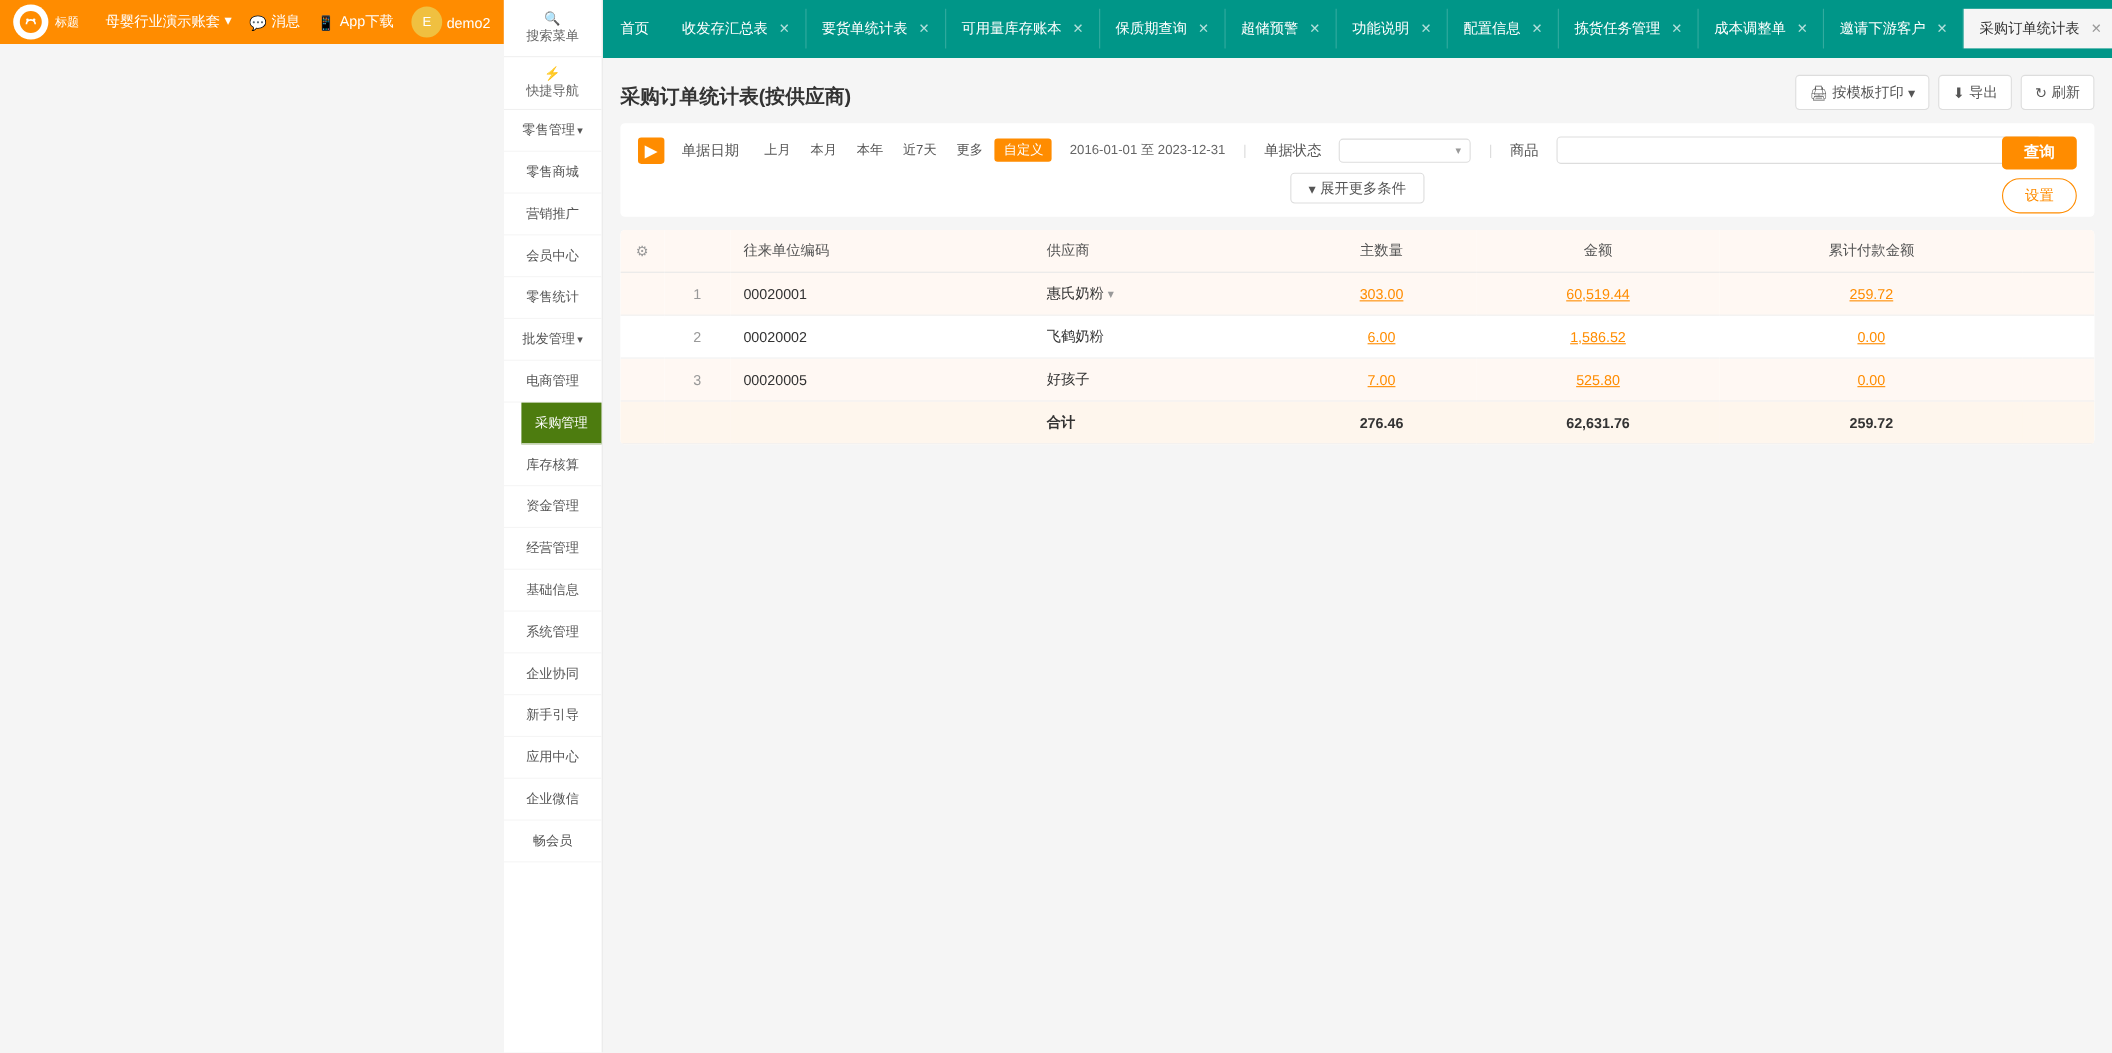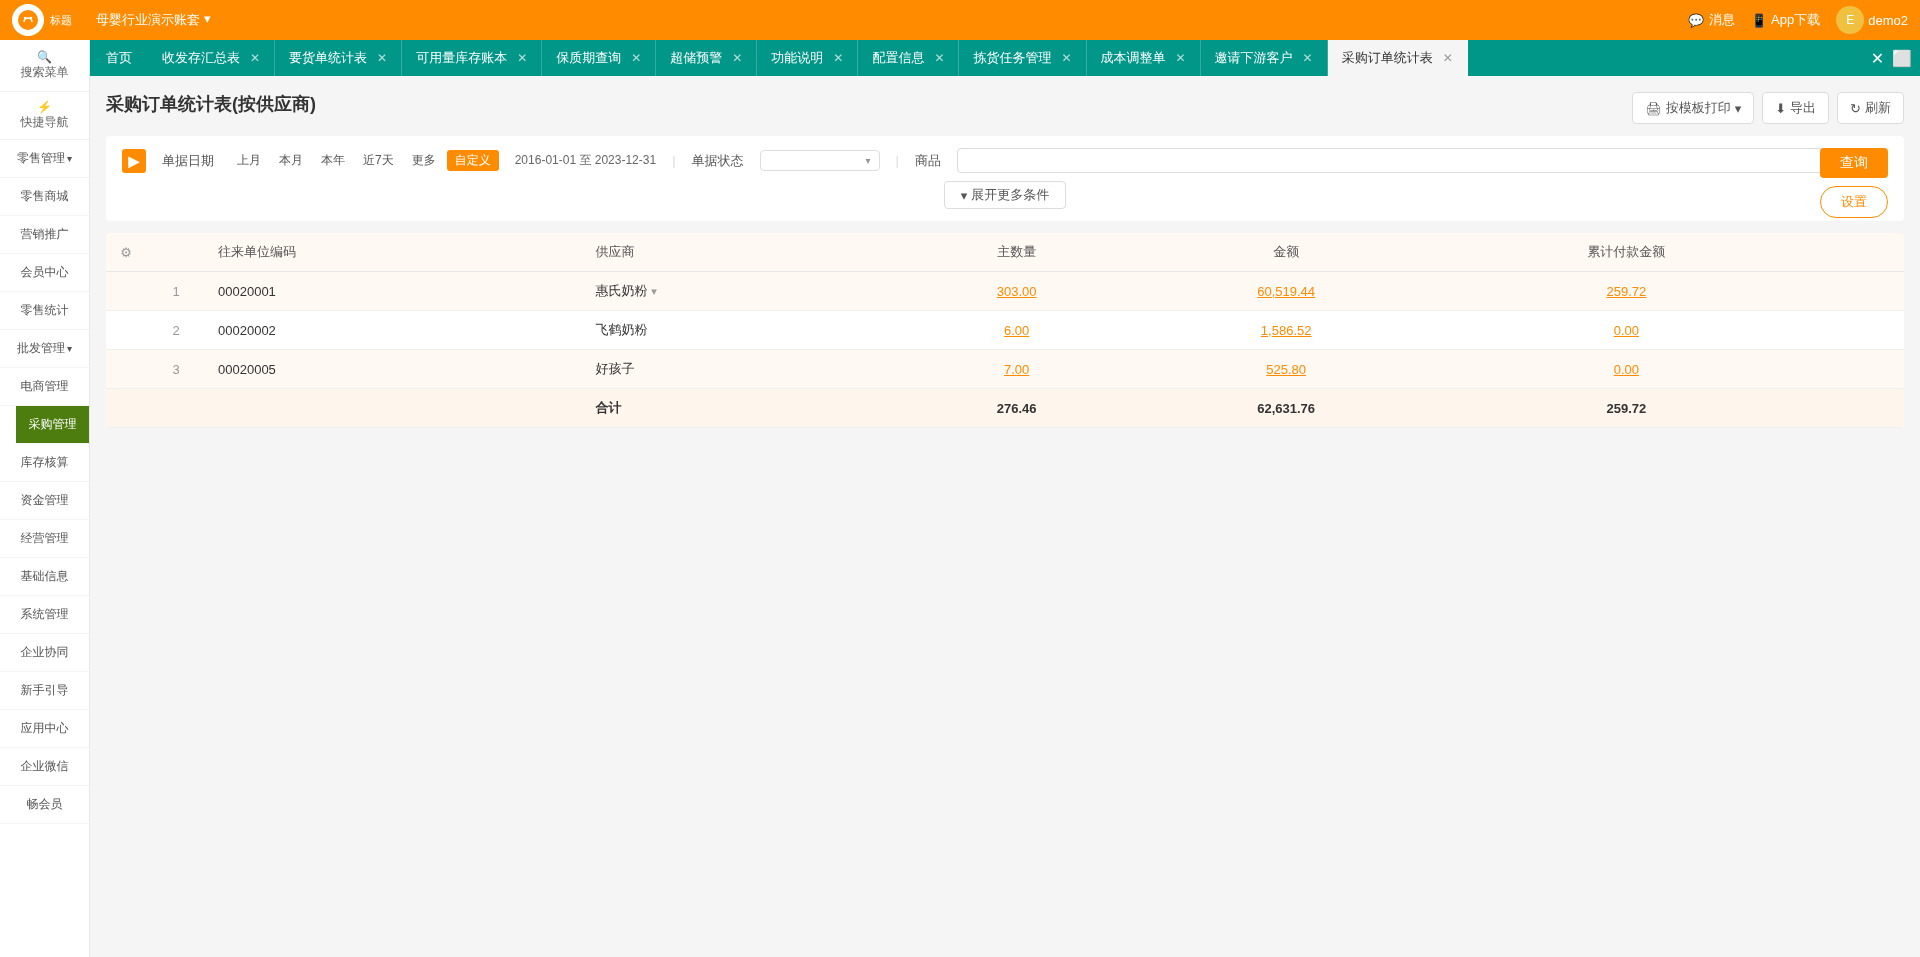--- a/index.html
+++ b/index.html
@@ -1,19 +1,19 @@
 <!DOCTYPE html>
 <html><head>
   <meta charset="utf-8">
   <style>
     * { box-sizing: border-box; margin: 0; padding: 0; }
     body { font-family: "Microsoft YaHei", "PingFang SC", Arial, sans-serif; font-size: 13px; background: #f5f5f5; color: #333; overflow: hidden; }
 
     
-    .app-wrapper { display: flex; flex-direction: column; height: 957px; width: 1920px; }
+    .app-wrapper { display: flex; flex-direction: row; height: 957px; width: 1920px; }
 
     
     .top-bar { height: 40px; background: #ff8c00; display: flex; align-items: center; padding: 0 12px; gap: 16px; flex-shrink: 0; }
     .logo-area { display: flex; align-items: center; gap: 6px; color: white; font-size: 12px; }
     .logo-icon { width: 32px; height: 32px; background: white; border-radius: 50%; display: flex; align-items: center; justify-content: center; }
     .logo-icon svg { width: 24px; height: 24px; }
     .logo-text { color: white; font-size: 11px; }
     .workspace-selector { display: flex; gap: 4px; color: white; font-size: 13px; margin-left: 8px; }
     .workspace-selector span { font-size: 13px; }
     .workspace-arrow { font-size: 10px; }
@@ -29,34 +29,34 @@
     .sidebar-search { padding: 10px 6px; border-bottom: 1px solid #f0f0f0; text-align: center; color: #666; font-size: 12px; cursor: pointer; }
     .sidebar-quick { padding: 8px 6px; border-bottom: 1px solid #f0f0f0; text-align: center; color: #666; font-size: 12px; cursor: pointer; }
     .sidebar-item { padding: 10px 11px; text-align: center; color: #555; font-size: 12px; cursor: pointer; border-bottom: 1px solid #f5f5f5; }
     .sidebar-item.active { background: #4d7c0f; color: white; margin-left: 16px; }
     .sidebar-item-with-arrow { display: flex; align-items: center; justify-content: center; gap: 2px; }
 
     
     .content-area { flex: 1; display: flex; flex-direction: column; overflow: hidden; }
 
     
-    .nav-tabs { height: 36px; background: #009688; display: flex; align-items: center; padding: 0; overflow-x: auto; flex-shrink: 0; }
+    .nav-tabs { height: 52px; background: #009688; display: flex; align-items: center; padding: 0; overflow-x: auto; flex-shrink: 0; }
     .nav-tab { display: flex; align-items: center; height: 36px; padding: 0 14px; color: white; font-size: 13px; cursor: pointer; white-space: nowrap; border-right: 1px solid rgba(255,255,255,0.2); gap: 6px; flex-shrink: 0; }
     .nav-tab.active { background: #f5f5f5; color: #333; }
     .nav-tab.active .tab-close { color: #999; }
     .tab-close { font-size: 12px; color: rgba(255,255,255,0.7); margin-left: 4px; cursor: pointer; }
     .nav-tab-home { padding: 0 16px; color: white; font-size: 13px; cursor: pointer; flex-shrink: 0; }
     .nav-tabs-actions { margin-left: auto; display: flex; align-items: center; padding-right: 8px; gap: 8px; flex-shrink: 0; }
     .nav-tabs-actions span { color: white; font-size: 16px; cursor: pointer; }
 
     
     .page-content { flex: 1; background: #f5f5f5; overflow-y: auto; padding: 16px; }
 
     
-    .page-header { display: flex; align-items: flex-start; justify-content: space-between; margin-bottom: 12px; }
+    .page-header { display: flex; align-items: flex-end; justify-content: space-between; margin-bottom: 12px; }
     .page-title { font-size: 18px; font-weight: bold; color: #333; }
     .page-actions { display: flex; align-items: center; gap: 8px; }
 
     
     .btn-print { display: flex; align-items: center; gap: 4px; padding: 6px 12px; border: 1px solid #ddd; background: white; border-radius: 4px; cursor: pointer; font-size: 13px; color: #555; }
     .btn-export { display: flex; align-items: center; gap: 4px; padding: 6px 12px; border: 1px solid #ddd; background: white; border-radius: 4px; cursor: pointer; font-size: 13px; color: #555; }
     .btn-refresh { display: flex; align-items: center; gap: 4px; padding: 6px 12px; border: 1px solid #ddd; background: white; border-radius: 4px; cursor: pointer; font-size: 13px; color: #555; }
 
     
     .filter-section { background: white; border-radius: 4px; padding: 12px 16px; margin-bottom: 12px; position: relative; }
@@ -68,21 +68,21 @@
     .date-custom { padding: 2px 8px; font-size: 12px; color: white; background: #ff8c00; border-radius: 3px; cursor: pointer; }
     .date-range { font-size: 12px; color: #666; }
     .filter-separator { color: #ddd; }
     .filter-select { display: flex; align-items: center; gap: 4px; border: 1px solid #ddd; border-radius: 4px; padding: 4px 8px; background: white; cursor: pointer; min-width: 120px; font-size: 13px; color: #555; }
     .filter-select .arrow { color: #999; font-size: 10px; }
     .filter-input { border: 1px solid #ddd; border-radius: 4px; padding: 4px 8px; min-width: 200px; font-size: 13px; }
     .expand-row { display: flex; justify-content: center; margin-top: 8px; }
     .expand-btn { display: flex; align-items: center; gap: 4px; cursor: pointer; color: #555; font-size: 13px; padding: 4px 16px; border: 1px solid #ddd; border-radius: 4px; background: white; }
 
     
-    .btn-query { padding: 6px 20px; background: #ff8c00; color: white; border: none; border-radius: 4px; cursor: pointer; font-size: 14px; font-weight: normal; }
+    .btn-query { padding: 6px 20px; background: #ff8c00; color: white; border: none; border-radius: 4px; cursor: pointer; font-size: 14px; font-weight: bold; }
     .btn-settings { padding: 6px 14px; background: white; color: #ff8c00; border: 1px solid #ff8c00; border-radius: 16px; cursor: pointer; font-size: 13px; margin-top: 4px; }
     .action-btns { display: flex; flex-direction: column; gap: 4px; position: absolute; right: 16px; top: 12px; }
 
     
     .table-section { background: white; border-radius: 4px; overflow: hidden; }
     table { width: 100%; border-collapse: collapse; }
     thead tr { background: #f5f5f5; }
     th { padding: 10px 12px; text-align: left; font-size: 13px; color: #555; font-weight: normal; border-bottom: 1px solid #e8e8e8; }
     th.num-col { text-align: center; width: 60px; }
     th.center { text-align: center; }

